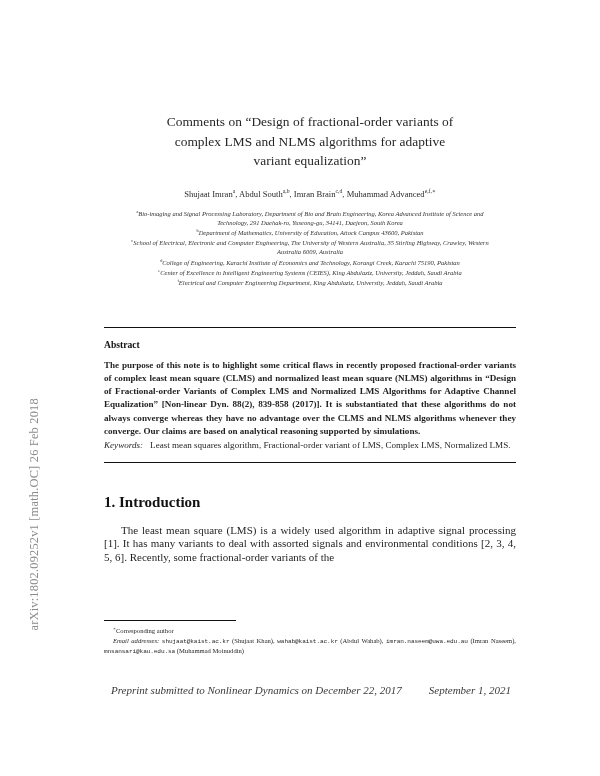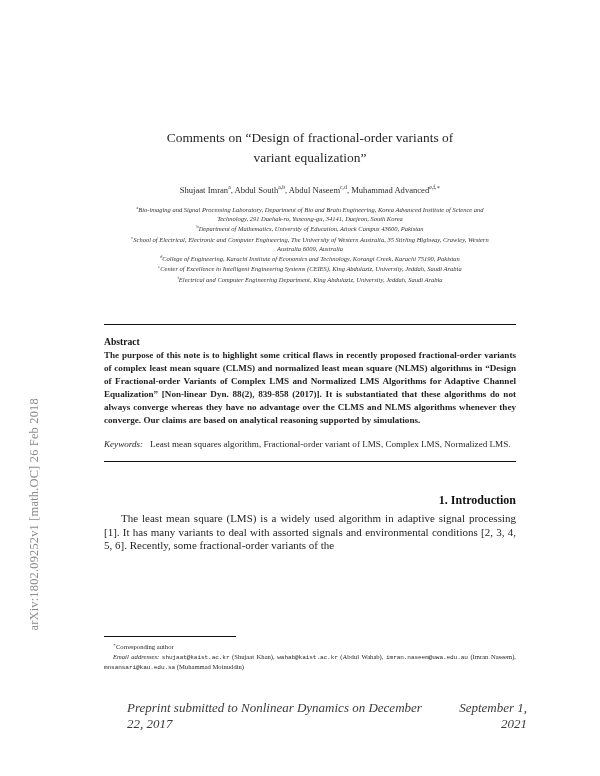--- a/index.html
+++ b/index.html
@@ -29,21 +29,21 @@
     font-size: 12.4px;
     letter-spacing: 0.2px;
     color: #8a8a8a;
     white-space: nowrap;
   }
 
   
   #page {
     position: absolute;
     left: 104px;
-    top: 16px;
+    top: 0;
     width: 412px;
     height: 572px;
   }
 
   
   #title-block {
     margin-top: 112px;
     text-align: center;
   }
   .title-line {
@@ -89,54 +89,53 @@
   .rule {
     border: 0;
     border-top: 1.4px solid #111111;
     margin: 0;
     width: 100%;
   }
   #abstract-heading {
     font-weight: bold;
     font-size: 9.6px;
     margin-top: 11px;
-    margin-bottom: 2px;
+    margin-bottom: 9px;
     color: #111111;
   }
   #abstract-body p {
     margin: 0;
     font-size: 9.1px;
     line-height: 13.1px;
     text-align: justify;
     color: #1f1f1f;
     font-weight: bold;
   }
   #keywords {
-    margin-top: 11px;
+    margin-top: 1px;
     font-size: 9.1px;
     line-height: 13.1px;
     text-align: justify;
     color: #1f1f1f;
   }
   #keywords .kw-label {
     font-style: italic;
   }
   #keywords .kw-gap { display: inline-block; width: 7px; }
   #abstract-rule-bottom { margin-top: 10px; }
 
   
   #section-intro {
     margin-top: 31px;
   }
   #intro-heading {
     font-weight: bold;
-    font-size: 12px;
+    font-size: 15px;
     color: #111111;
-    margin-bottom: 4px;
-    text-align: right;
+    margin-bottom: 13px;
   }
   #intro-body p {
     margin: 0;
     font-size: 11px;
     line-height: 13.4px;
     text-align: justify;
     text-indent: 17px;
     color: #1f1f1f;
   }
 
@@ -177,41 +176,41 @@
   
   #page-footer {
     position: absolute;
     left: 0;
     top: 684px;
     width: 412px;
     display: flex;
     justify-content: space-between;
     align-items: baseline;
     font-style: italic;
-    font-size: 13px;
+    font-size: 11px;
     color: #3a3a3a;
-    margin-left: 16px;
   }
   #footer-left { padding-left: 7px; }
   #footer-right { padding-right: 5px; text-align: right; }
 </style>
 </head>
 <body>
 
 <div id="arxiv-stamp">arXiv:1802.09252v1  [math.OC]  26 Feb 2018</div>
 
 <div id="page">
 
   <div id="title-block">
     <div class="title-line">Comments on “Design of fractional-order variants of</div>
+    <div class="title-line">complex LMS and NLMS algorithms for adaptive</div>
     <div class="title-line">variant equalization”</div>
   </div>
 
   <div id="authors">
-    <span><span>Shujaat Imran</span><sup>a</sup></span><span>, </span><span><span>Abdul South</span><sup>a,b</sup></span><span>, </span><span><span>Abdul Naseem</span><sup>c,d</sup></span><span>, </span><span><span>Muhammad Advanced</span><sup>e,f,∗</sup></span>
+    <span><span>Shujaat Imran</span><sup>a</sup></span><span>, </span><span><span>Abdul South</span><sup>a,b</sup></span><span>, </span><span><span>Imran Brain</span><sup>c,d</sup></span><span>, </span><span><span>Muhammad Advanced</span><sup>e,f,∗</sup></span>
   </div>
 
   <div id="affiliations">
     <div class="affil"><sup>a</sup><span>Bio-imaging and Signal Processing Laboratory, Department of Bio and Brain Engineering, Korea Advanced Institute of Science and Technology, 291 Daehak-ro, Yuseong-gu, 34141, Daejeon, South Korea</span></div>
     <div class="affil"><sup>b</sup><span>Department of Mathematics, University of Education, Attock Campus 43600, Pakistan</span></div>
     <div class="affil"><sup>c</sup><span>School of Electrical, Electronic and Computer Engineering, The University of Western Australia, 35 Stirling Highway, Crawley, Western Australia 6009, Australia</span></div>
     <div class="affil"><sup>d</sup><span>College of Engineering, Karachi Institute of Economics and Technology, Korangi Creek, Karachi 75190, Pakistan</span></div>
     <div class="affil"><sup>e</sup><span>Center of Excellence in Intelligent Engineering Systems (CEIES), King Abdulaziz, University, Jeddah, Saudi Arabia</span></div>
     <div class="affil"><sup>f</sup><span>Electrical and Computer Engineering Department, King Abdulaziz, University, Jeddah, Saudi Arabia</span></div>
   </div>

